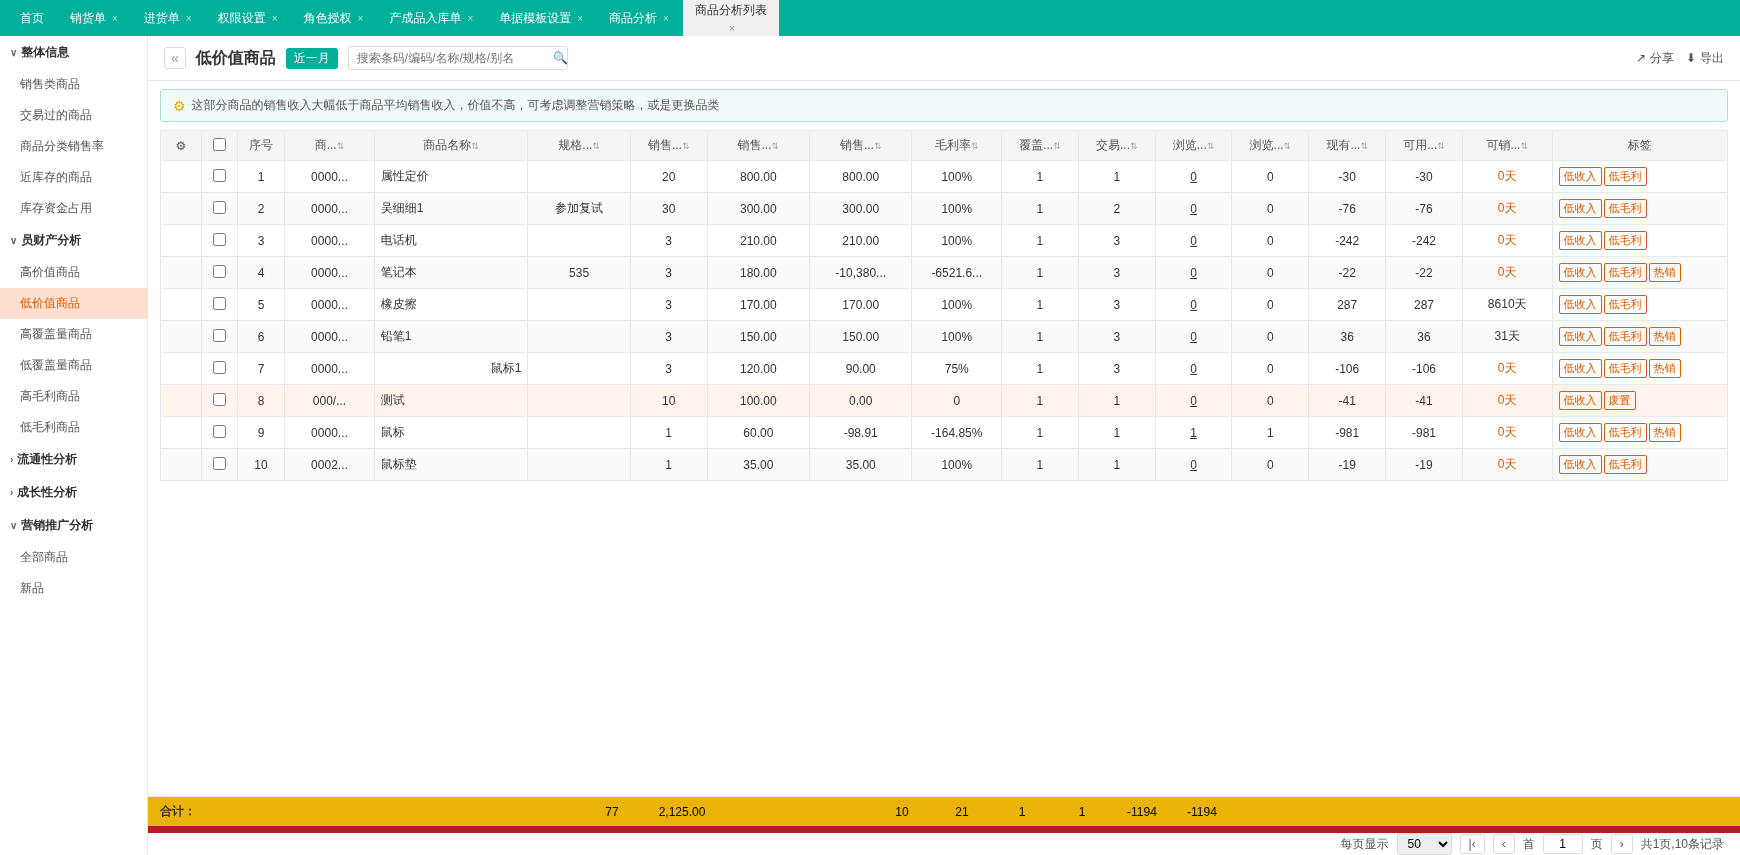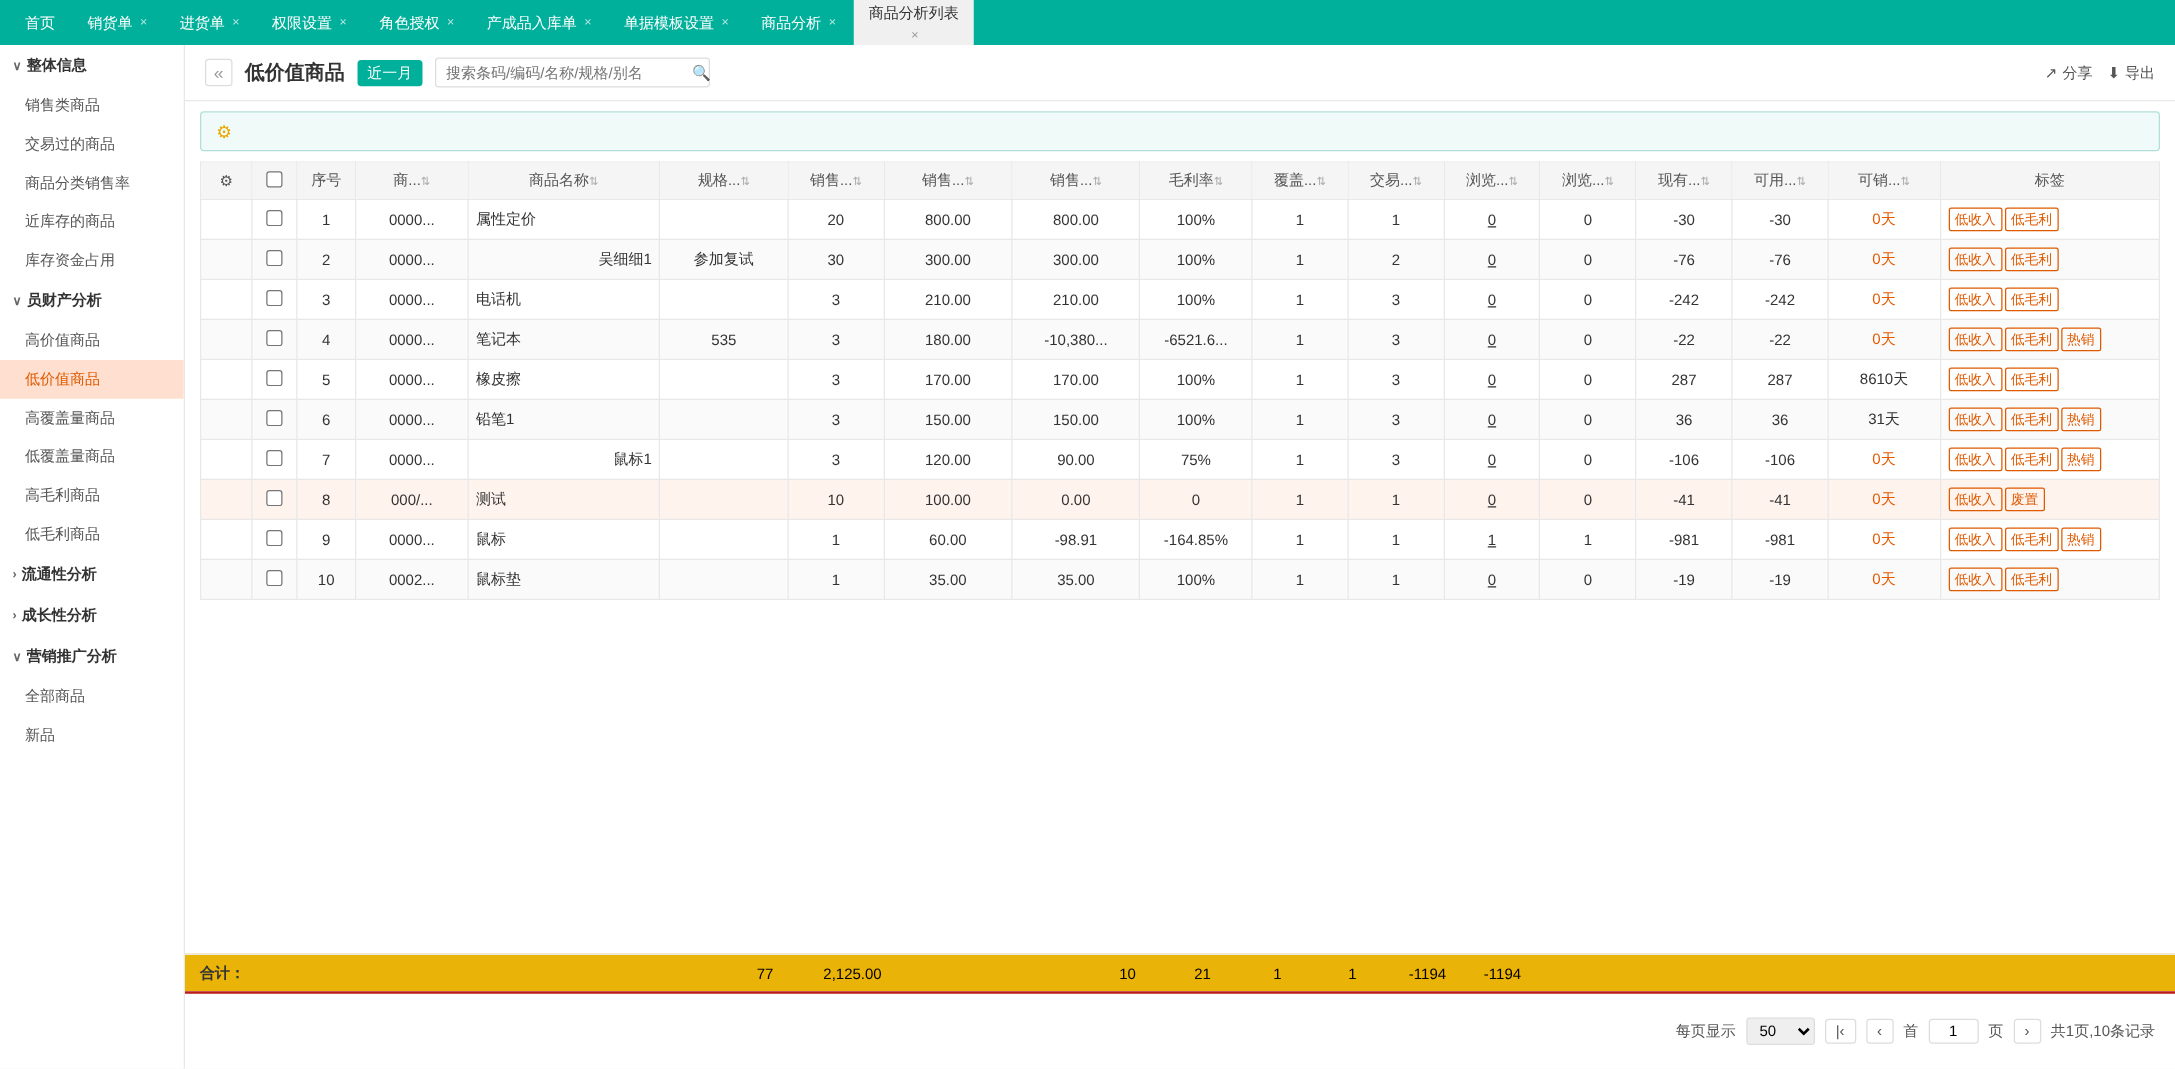--- a/index.html
+++ b/index.html
@@ -202,22 +202,22 @@
       align-items: center;
       font-size: 12px;
     }
     .total-label { color: #333; font-weight: bold; margin-right: 20px; }
 
     
     .pagination-bar {
       display: flex;
       align-items: center;
       justify-content: flex-end;
-      padding: 19px 16px;
-      border-top: 2px solid #b91c1c;
+      padding: 0 16px;
+      border-top: 7px solid #b91c1c;
       background: #fff;
       gap: 8px;
       font-size: 12px;
       color: #555;
     }
     .page-select {
       border: 1px solid #ddd;
       border-radius: 3px;
       padding: 2px 6px;
       font-size: 12px;
@@ -368,20 +368,21 @@
         </div>
         <div class="header-btn">
           <span>⬇</span>
           <span>导出</span>
         </div>
       </div>
     </div>
 
     <div class="info-bar">
       <span class="info-icon">⚙</span>
+      <span>这部分商品的销售收入大幅低于商品平均销售收入，价值不高，可考虑调整营销策略，或是更换品类</span>
     </div>
 
     <div class="table-container">
       <table>
         <thead>
           <tr>
             <th style="width:32px;">⚙</th>
             <th style="width:28px;"><input type="checkbox" style=""></th>
             <th style="width:36px;">序号</th>
             <th style="width:70px;"><span>商...</span><span class="sort-icons">⇅</span></th>
@@ -420,21 +421,21 @@
     <td>-30</td>
     <td>-30</td>
     <td><span class="zero-day">0天</span></td>
     <td style="text-align:left;"><span class="tag-badge tag-low-income">低收入</span><span class="tag-badge tag-low-profit">低毛利</span></td>
   </tr>
             <tr>
     <td></td>
     <td><input type="checkbox" style=""></td>
     <td>2</td>
     <td>0000...</td>
-    <td style="text-align:right;">吴细细1</td>
+    <td style="text-align:left;">吴细细1</td>
     <td>参加复试</td>
     <td>30</td>
     <td>300.00</td>
     <td>300.00</td>
     <td>100%</td>
     <td>1</td>
     <td>2</td>
     <td><span class="link-underline">0</span></td>
     <td>0</td>
     <td>-76</td>

